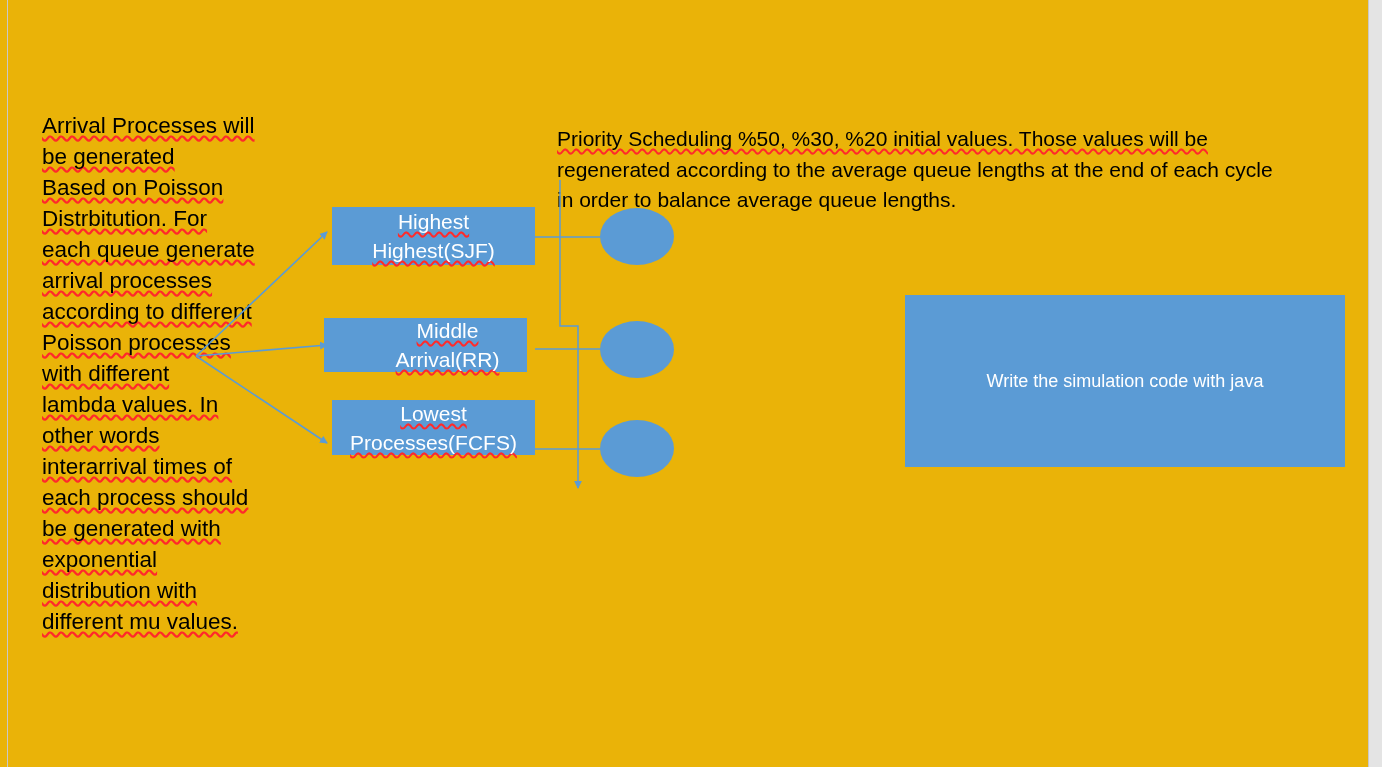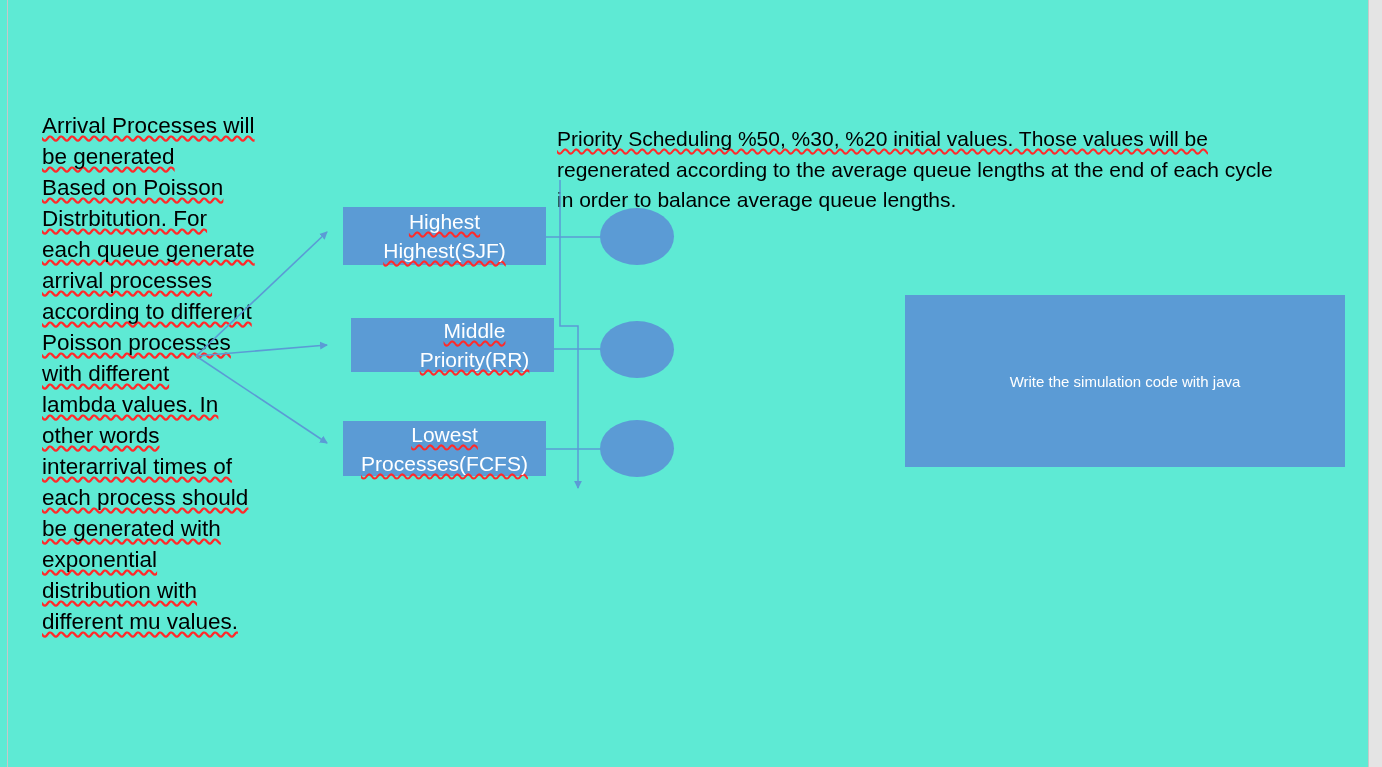--- a/index.html
+++ b/index.html
@@ -4,21 +4,21 @@
 <style>
   html, body {
     margin: 0;
     padding: 0;
     background: #ffffff;
   }
   #slide {
     position: relative;
     width: 1382px;
     height: 767px;
-    background: #5eead4;
+    background: #eab308;
     overflow: hidden;
     font-family: "Liberation Sans", sans-serif;
   }
   
   .edge-left {
     position: absolute;
     left: 7px; top: 0;
     width: 1px; height: 767px;
     background: #c8c8c8;
   }
@@ -78,25 +78,24 @@
     background: #5B9BD5;
     color: #ffffff;
     display: flex;
     flex-direction: column;
     align-items: center;
     justify-content: center;
     font-size: 21px;
     line-height: 29px;
     text-align: center;
     box-sizing: border-box;
-    margin-left: 11px;
   }
   #box-high   { left: 332px; top: 207px; width: 203px; height: 58px; }
-  #box-mid    { left: 340px; top: 318px; width: 203px; height: 54px; padding-left: 44px; }
-  #box-low    { left: 332px; top: 421px; width: 203px; height: 55px; }
+  #box-mid    { left: 324px; top: 318px; width: 203px; height: 54px; padding-left: 44px; }
+  #box-low    { left: 332px; top: 400px; width: 203px; height: 55px; }
 
   .ellipse {
     position: absolute;
     width: 74px;
     height: 57px;
     background: #5B9BD5;
     border-radius: 50%;
   }
   #ell-1 { left: 600px; top: 208px; }
   #ell-2 { left: 600px; top: 321px; }
@@ -106,21 +105,21 @@
     position: absolute;
     left: 905px;
     top: 295px;
     width: 440px;
     height: 172px;
     background: #5B9BD5;
     color: #ffffff;
     display: flex;
     align-items: center;
     justify-content: center;
-    font-size: 15px;
+    font-size: 18px;
     text-align: center;
   }
 
   
   #connectors {
     position: absolute;
     left: 0; top: 0;
     width: 1382px; height: 767px;
     pointer-events: none;
   }
@@ -180,21 +179,21 @@
 
     <path d="M560,180 L560,326 L578,326 L578,488" fill="none" stroke="#5B9BD5" stroke-width="1.5" marker-end="url(#ah)"></path>
   </svg>
 
   <div class="pbox" id="box-high">
     <span class="sq">Highest</span>
     <span class="sq">Highest(SJF)</span>
   </div>
   <div class="pbox" id="box-mid">
     <span class="sq">Middle</span>
-    <span class="sq">Priority(RR)</span>
+    <span class="sq">Arrival(RR)</span>
   </div>
   <div class="pbox" id="box-low">
     <span class="sq">Lowest</span>
     <span class="sq">Processes(FCFS)</span>
   </div>
 
   <div class="ellipse" id="ell-1"></div>
   <div class="ellipse" id="ell-2"></div>
   <div class="ellipse" id="ell-3"></div>
 

